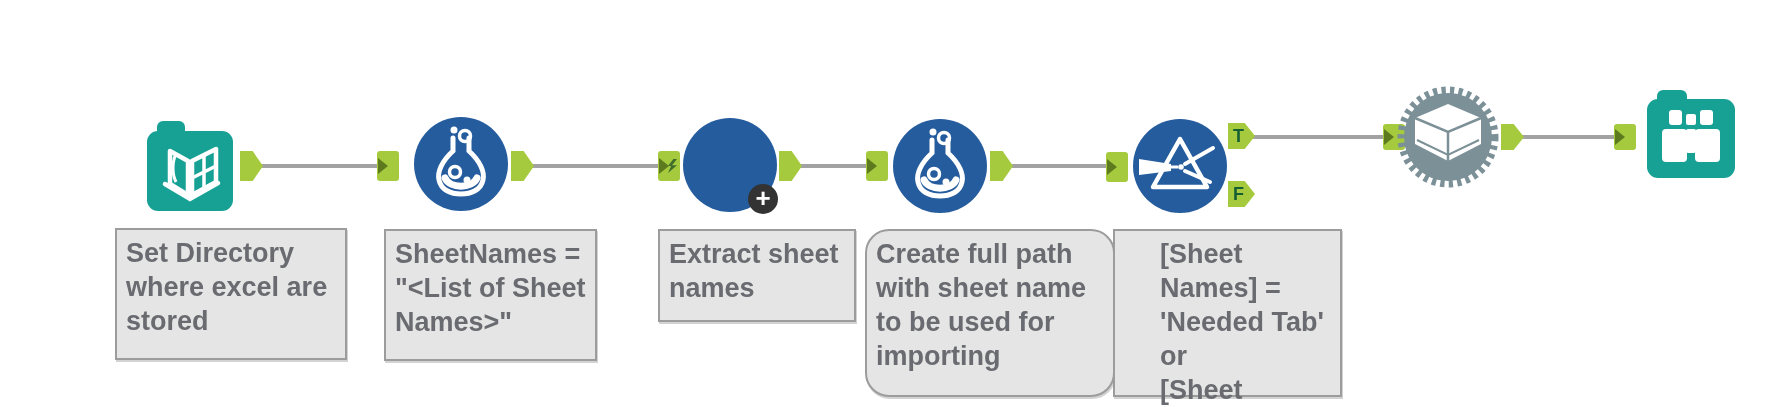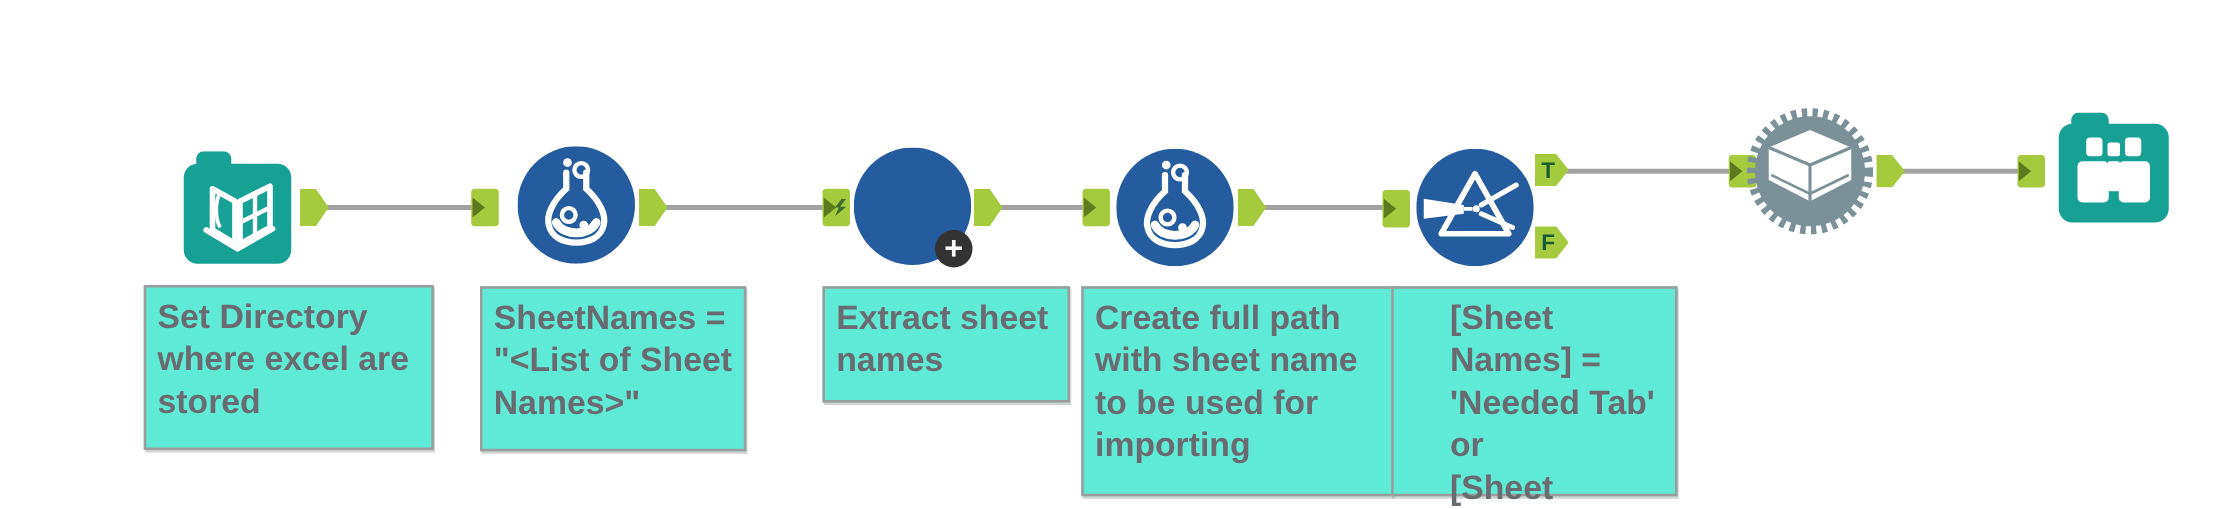--- a/index.html
+++ b/index.html
@@ -22,21 +22,21 @@
     width:0;height:0;border-left:10px solid #5d7a1f;
     border-top:8px solid transparent;border-bottom:8px solid transparent;
   }
   .anchor-tf{
     width:27px;height:26px;
     clip-path:polygon(0 0,62% 0,100% 50%,62% 100%,0 100%);
     color:#155e33;font-weight:bold;font-size:18px;line-height:26px;
     text-align:left;padding-left:5px;box-sizing:border-box;
   }
   .note{
-    position:absolute;background:#5eead4;border:2px solid #9c9c9c;
+    position:absolute;background:#e5e5e5;border:2px solid #9c9c9c;
     box-shadow:1px 2px 0 rgba(130,130,130,.35);
     box-sizing:border-box;
   }
   .note-text{
     padding:6px 9px;font-size:27px;line-height:34px;font-weight:bold;
     color:#6a6b70;white-space:pre-line;letter-spacing:0px;
   }
   .badge{
     position:absolute;width:30px;height:30px;border-radius:50%;
     background:#333;display:flex;align-items:center;justify-content:center;
@@ -165,21 +165,21 @@
   </div>
   <div class="note" style="left:384px;top:229px;width:213px;height:132px;">
     <div class="note-text">SheetNames =
 "&lt;List of Sheet
 Names&gt;"</div>
   </div>
   <div class="note" style="left:658px;top:229px;width:198px;height:93px;">
     <div class="note-text">Extract sheet
 names</div>
   </div>
-  <div class="note" style="left:865px;top:229px;width:250px;height:168px;">
+  <div class="note" style="left:865px;top:229px;width:250px;height:168px;border-radius:24px;">
     <div class="note-text">Create full path
 with sheet name
 to be used for
 importing</div>
   </div>
   <div class="note" style="left:1113px;top:229px;width:229px;height:168px;padding-left:36px;">
     <div class="note-text">[Sheet Names] =
 'Needed Tab' or
 [Sheet Names] =
 'This one'</div>

